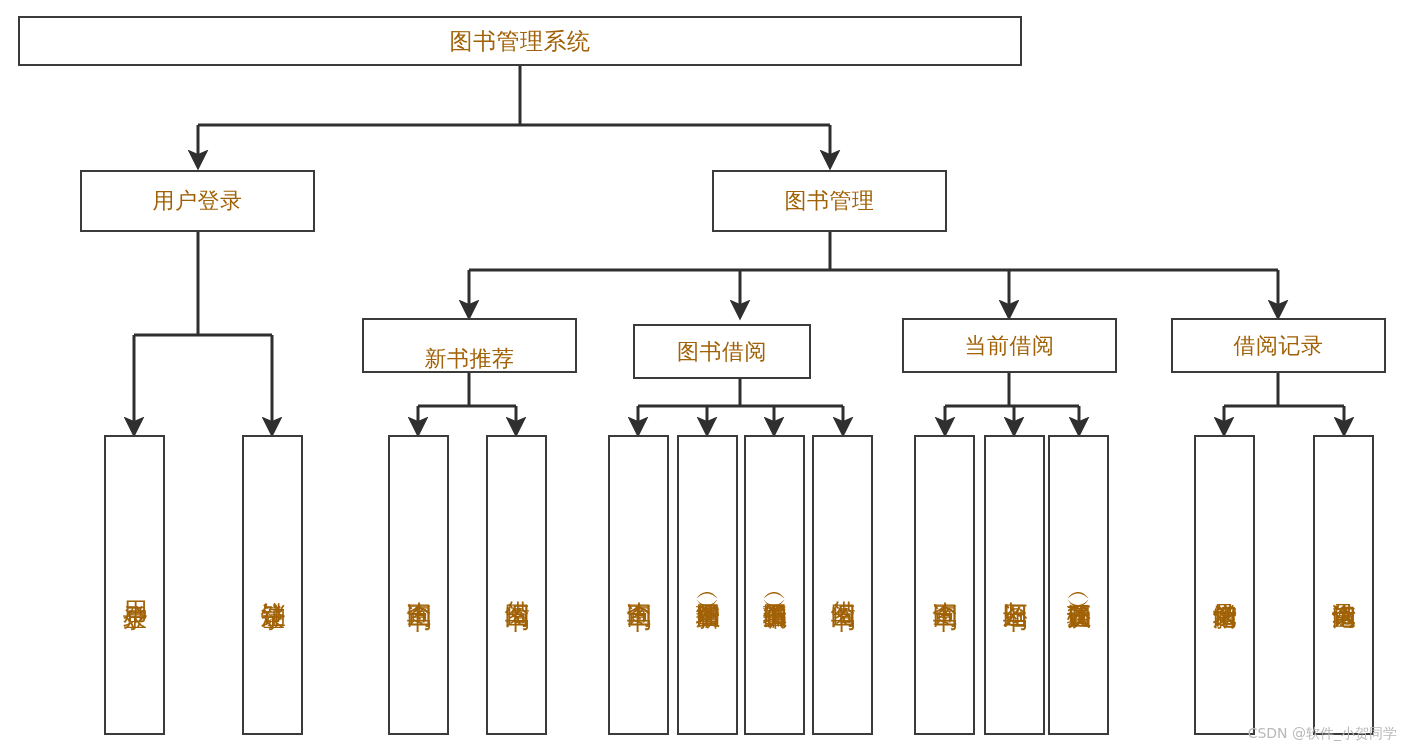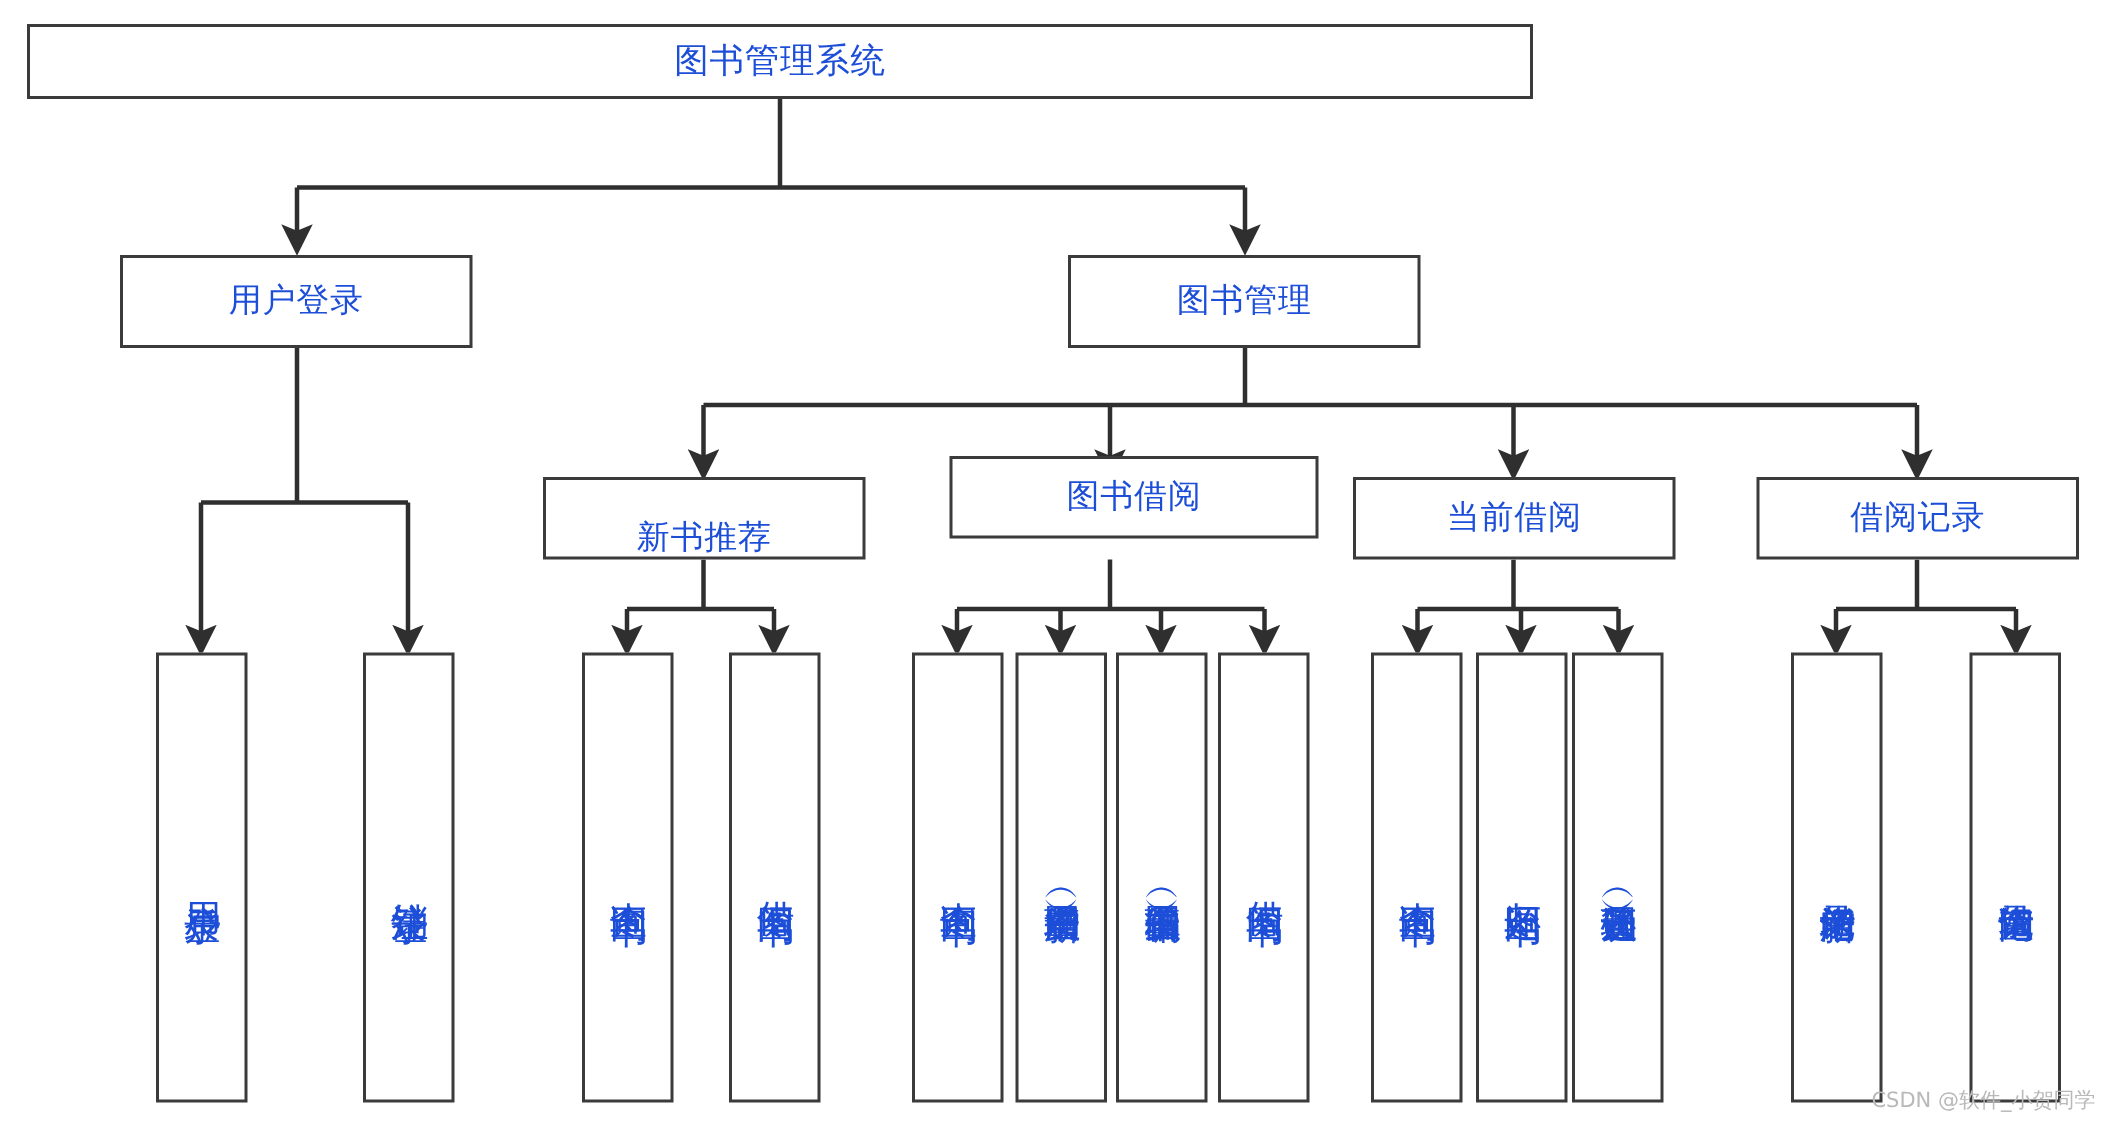--- a/index.html
+++ b/index.html
@@ -27,21 +27,21 @@
     pointer-events: none;
   }
   .node {
     position: absolute;
     box-sizing: border-box;
     border: 2.5px solid #3b3b3b;
     background: #ffffff;
     display: flex;
     align-items: center;
     justify-content: center;
-    color: #1d4ed8;
+    color: #a16207;
   }
   .node .label {
     display: block;
     text-align: center;
     letter-spacing: 0.5px;
   }
   
   .node.horiz .label {
     writing-mode: horizontal-tb;
     font-size: 22px;
@@ -139,21 +139,21 @@
   <div class="node horiz" style="left:80px; top:170px; width:235px; height:62px;">
     <span class="label">用户登录</span>
   </div>
   <div class="node horiz" style="left:712px; top:170px; width:235px; height:62px;align-items:center;">
     <span class="label">图书管理</span>
   </div>
 
   <div class="node horiz" style="left:362px; top:318px; width:215px; height:55px;align-items:flex-end;">
     <span class="label">新书推荐</span>
   </div>
-  <div class="node horiz" style="left:633px; top:304px; width:246px; height:55px;">
+  <div class="node horiz" style="left:633px; top:324px; width:178px; height:55px;">
     <span class="label">图书借阅</span>
   </div>
   <div class="node horiz" style="left:1171px; top:318px; width:215px; height:55px;">
     <span class="label">借阅记录</span>
   </div>
   <div class="node horiz" style="left:902px; top:318px; width:215px; height:55px;">
     <span class="label">当前借阅</span>
   </div>
 
   <div class="node vert" style="left:104px; top:435px; width:61px; height:300px;">

